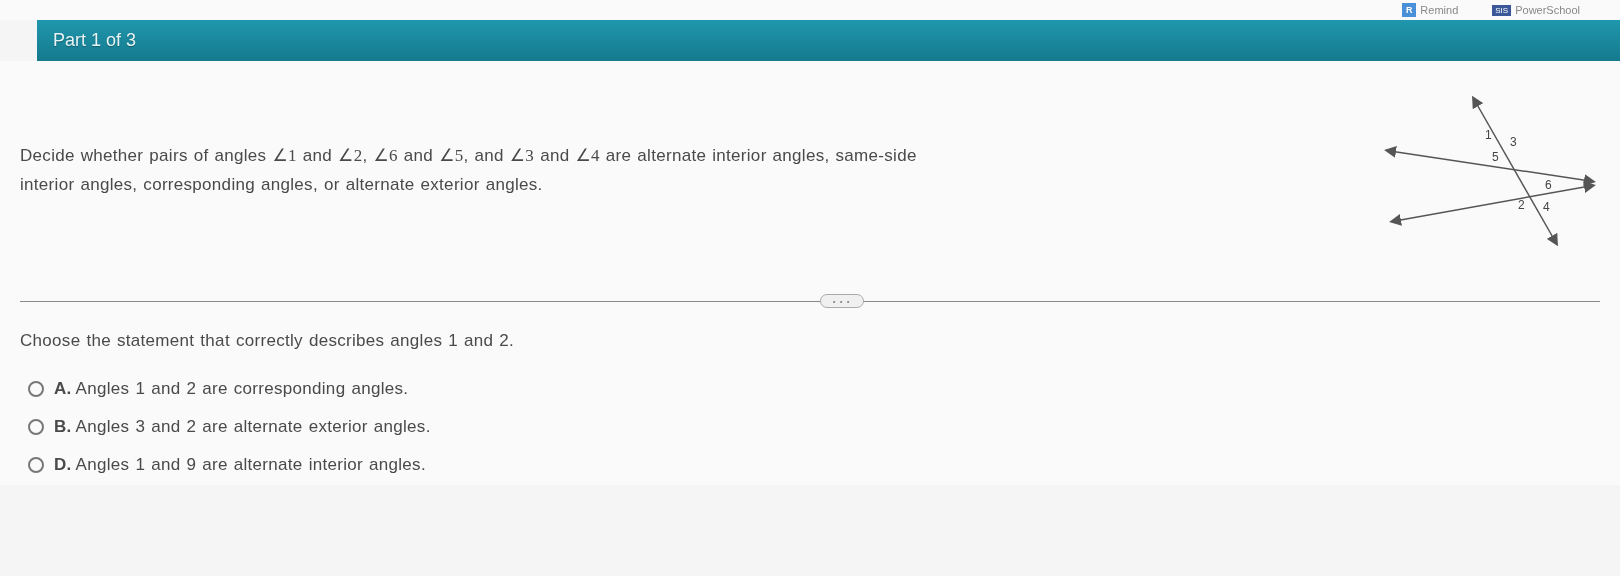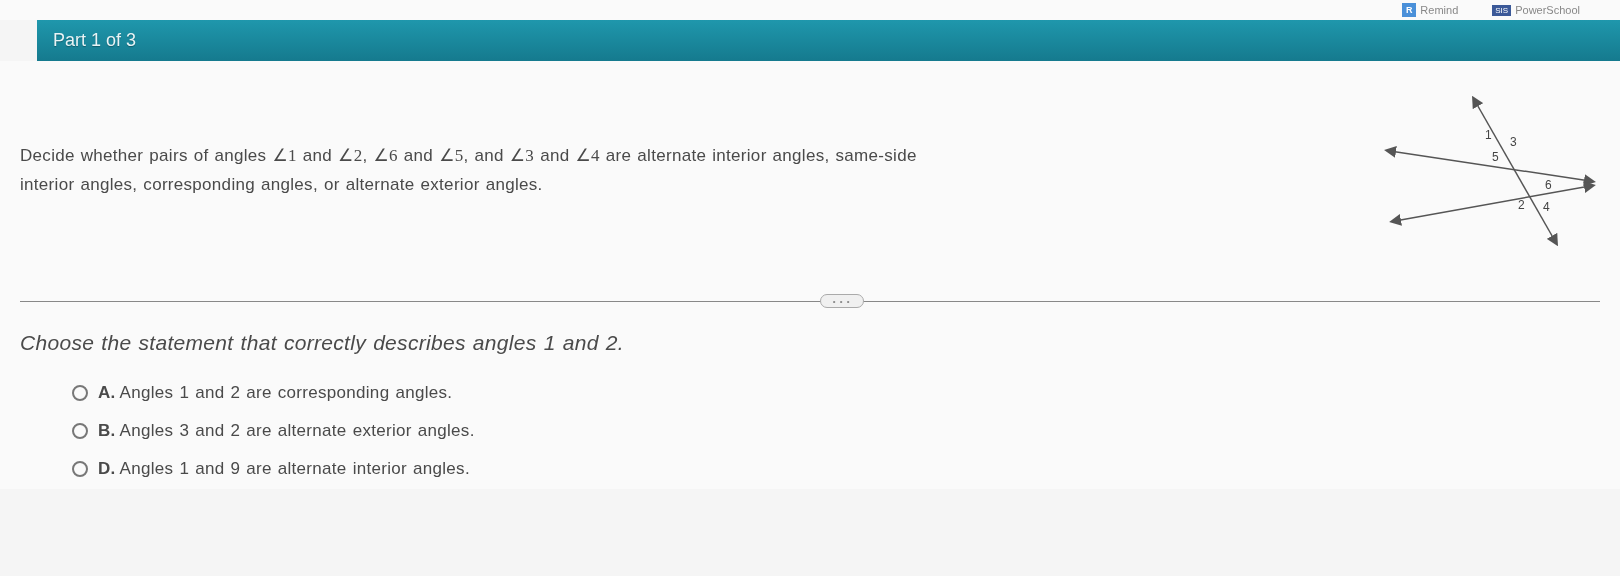--- a/index.html
+++ b/index.html
@@ -114,42 +114,40 @@
       display: flex;
       align-items: center;
       justify-content: center;
       font-size: 8px;
       color: #888;
       letter-spacing: 1px;
       cursor: pointer;
     }
     .prompt-text {
       color: #4a4a4a;
-      font-size: 21px;
+      font-size: 17px;
       letter-spacing: 0.3px;
       word-spacing: 1px;
       margin-bottom: 28px;
-      font-style: italic;
     }
     .options {
       display: flex;
       flex-direction: column;
       gap: 18px;
       padding-left: 8px;
     }
     .option {
       display: flex;
       align-items: center;
       gap: 10px;
       color: #4a4a4a;
       font-size: 17px;
       letter-spacing: 0.3px;
       word-spacing: 1px;
       cursor: pointer;
-      margin-left: 44px;
     }
     .radio {
       width: 16px;
       height: 16px;
       border: 2px solid #777;
       border-radius: 50%;
       display: flex;
       align-items: center;
       justify-content: center;
       flex-shrink: 0;

